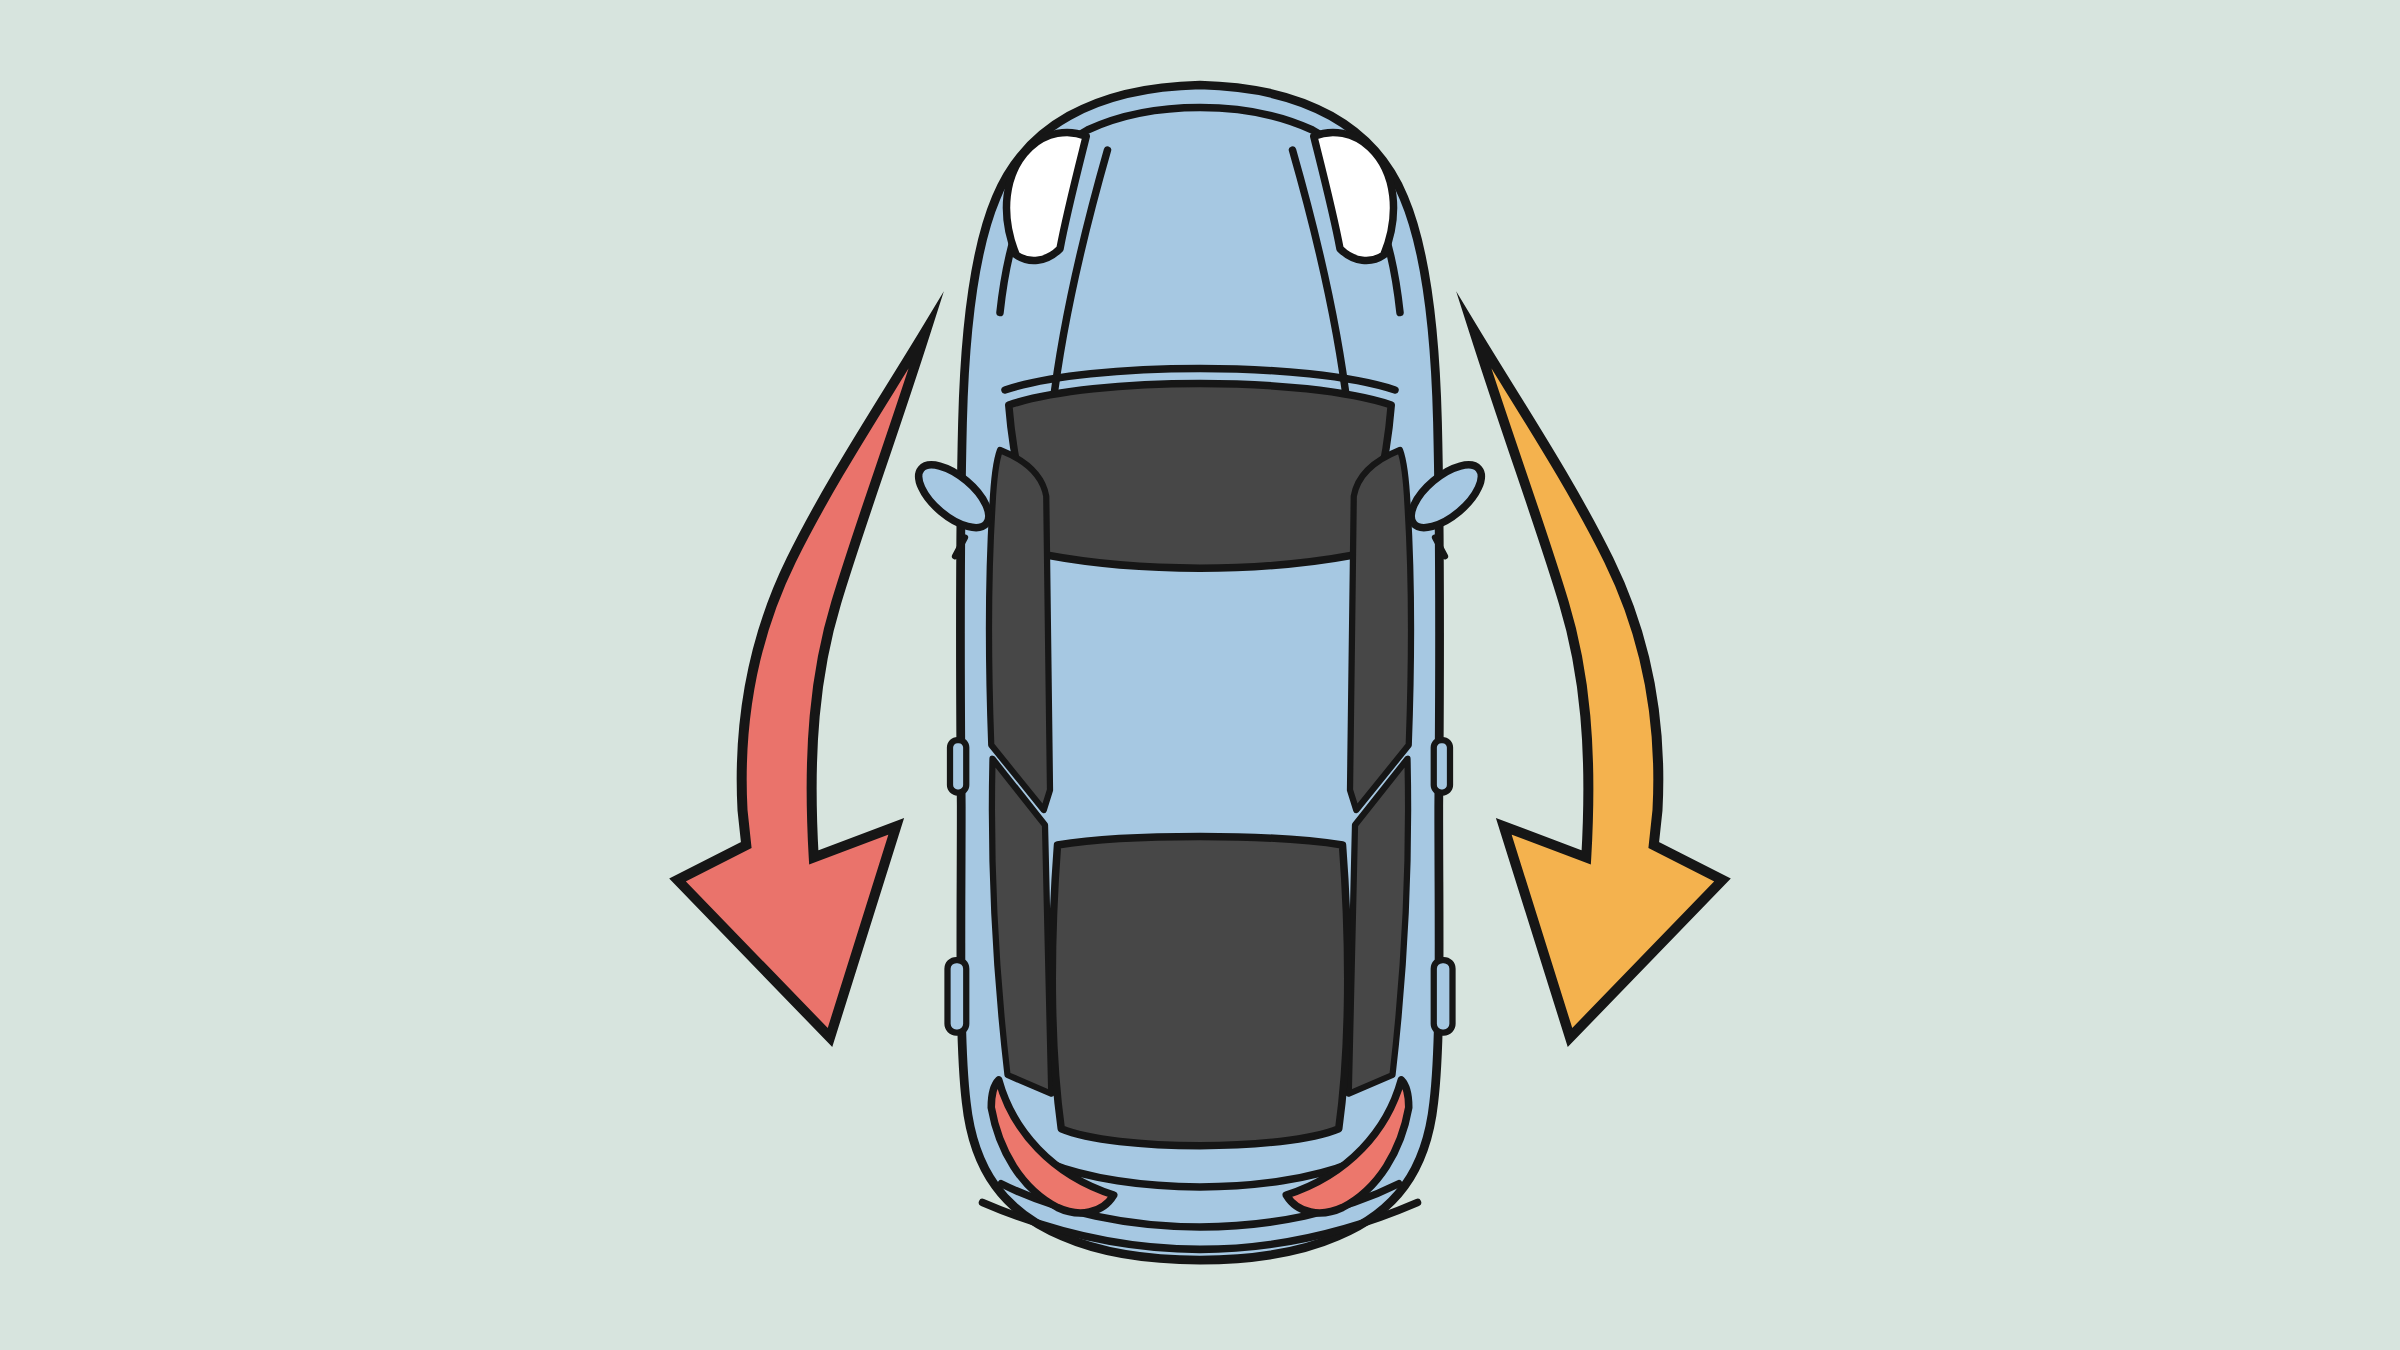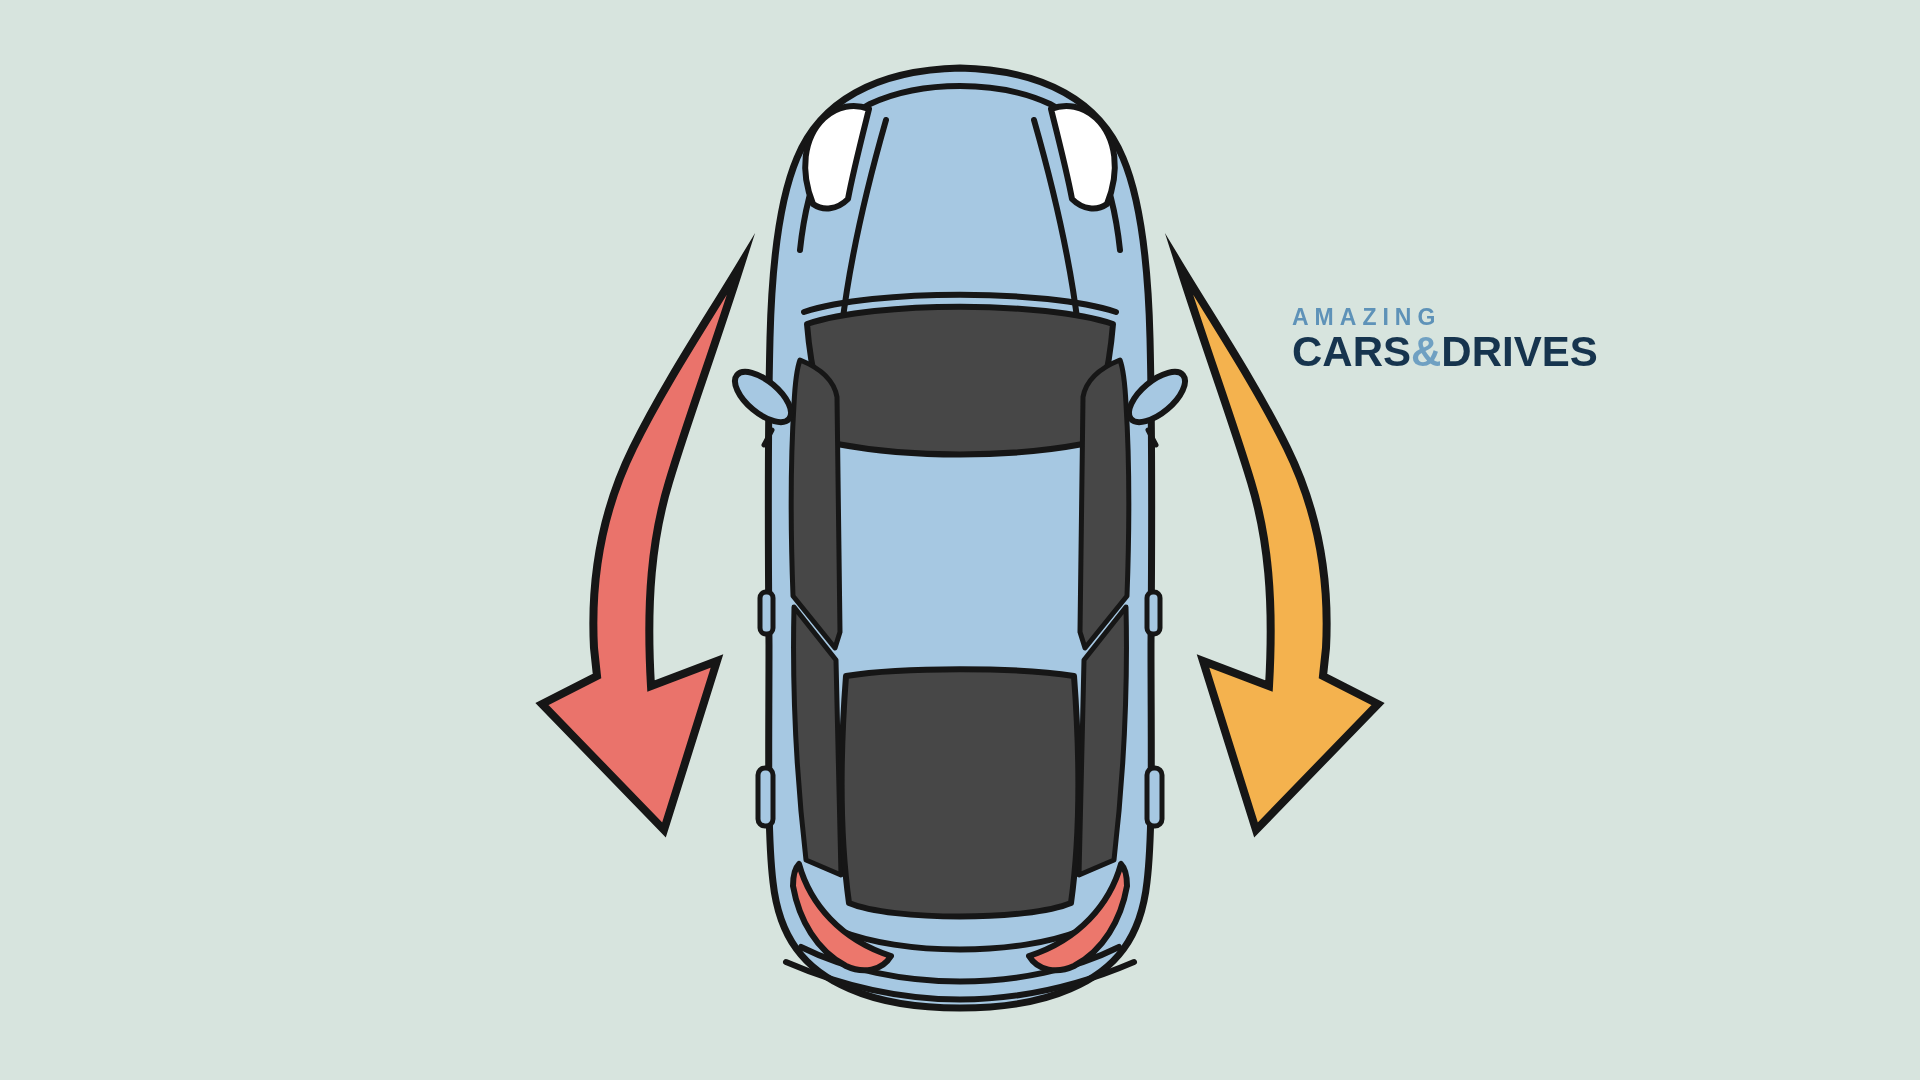--- a/index.html
+++ b/index.html
@@ -211,18 +211,14 @@
       <path class="nf ol w5" d="M 772 430 L 764 445"></path>
       <path class="nf ol w5" d="M 1148 430 L 1156 445"></path>
 
       <rect class="f-body ol w5" x="760" y="592" width="13" height="42" rx="6"></rect>
       <rect class="f-body ol w5" x="758" y="768" width="15" height="58" rx="7"></rect>
       <rect class="f-body ol w5" x="1147" y="592" width="13" height="42" rx="6"></rect>
       <rect class="f-body ol w5" x="1147" y="768" width="15" height="58" rx="7"></rect>
     </g>
   </svg>
 
-  <div class="logo">
-    <div class="logo-top">AMAZING</div>
-    <div class="logo-main"><span>CARS</span><span class="amp">&amp;</span><span>DRIVES</span></div>
-  </div>
 
 </div>
 
 </body></html>

